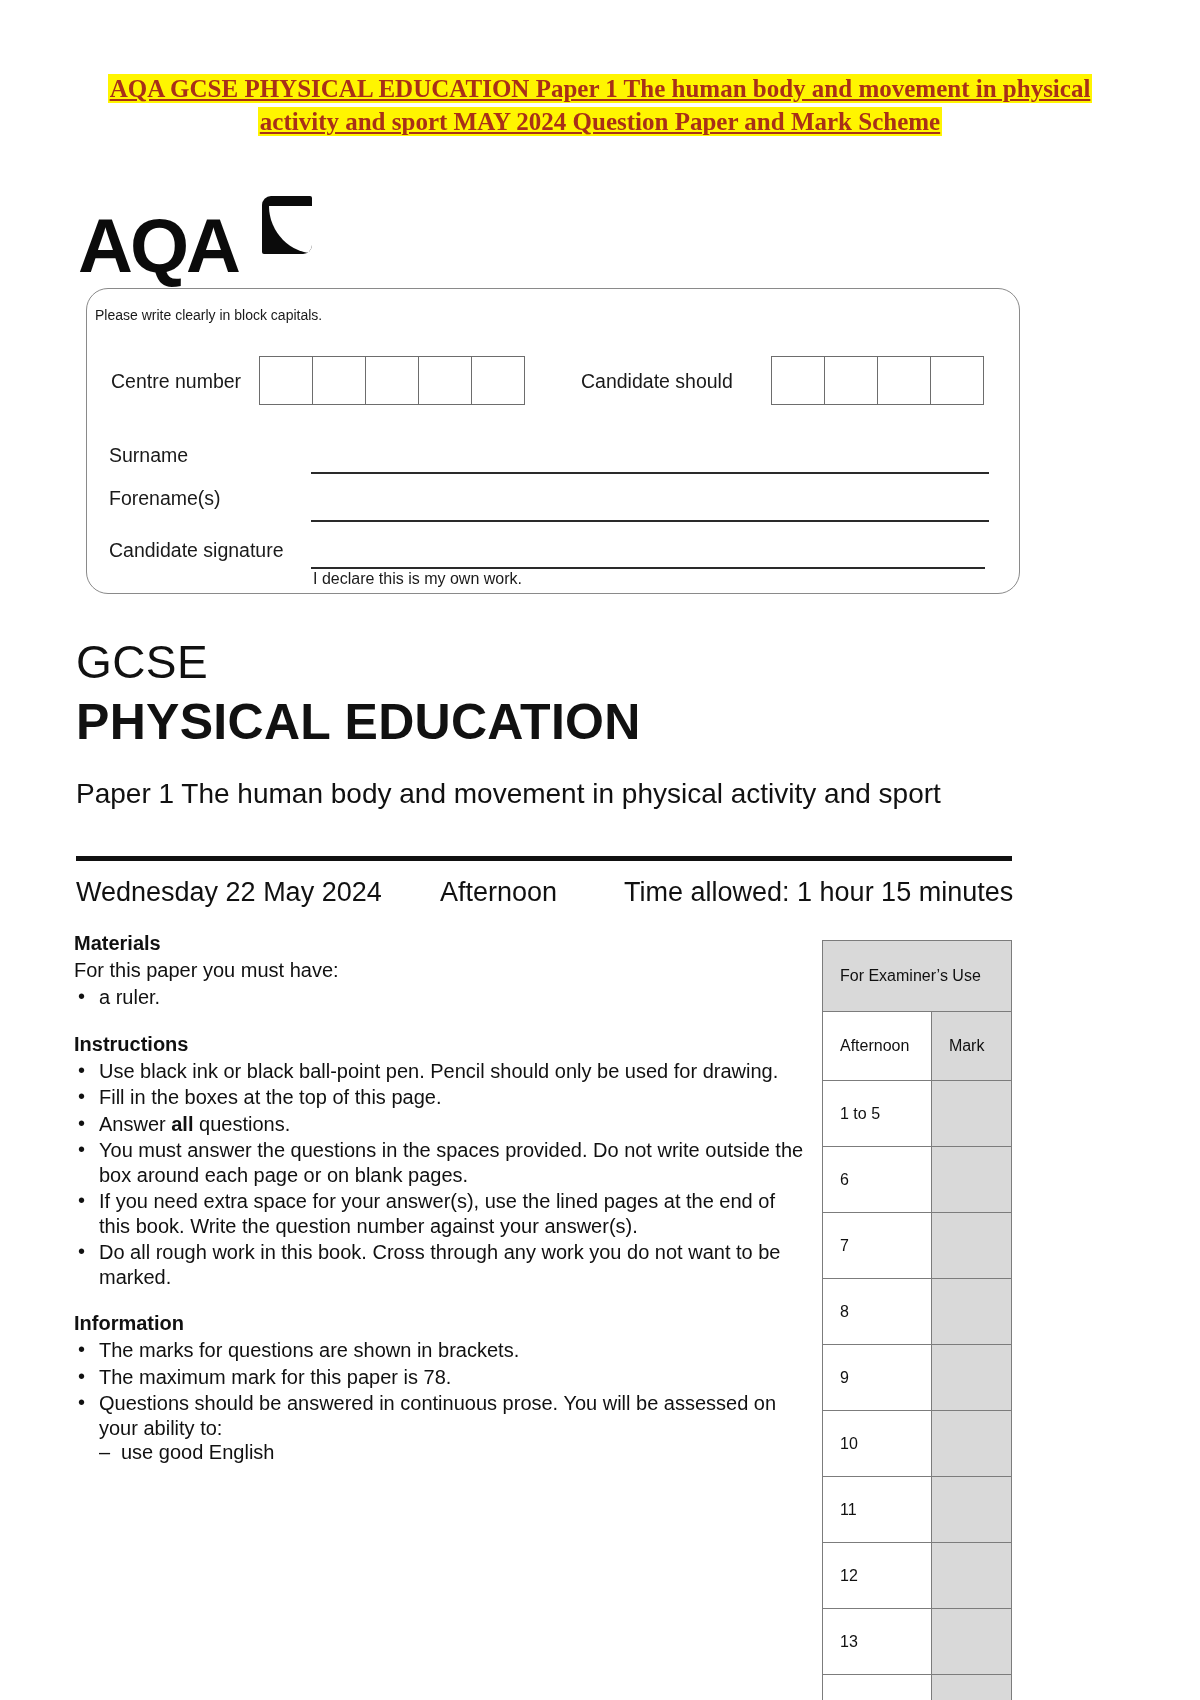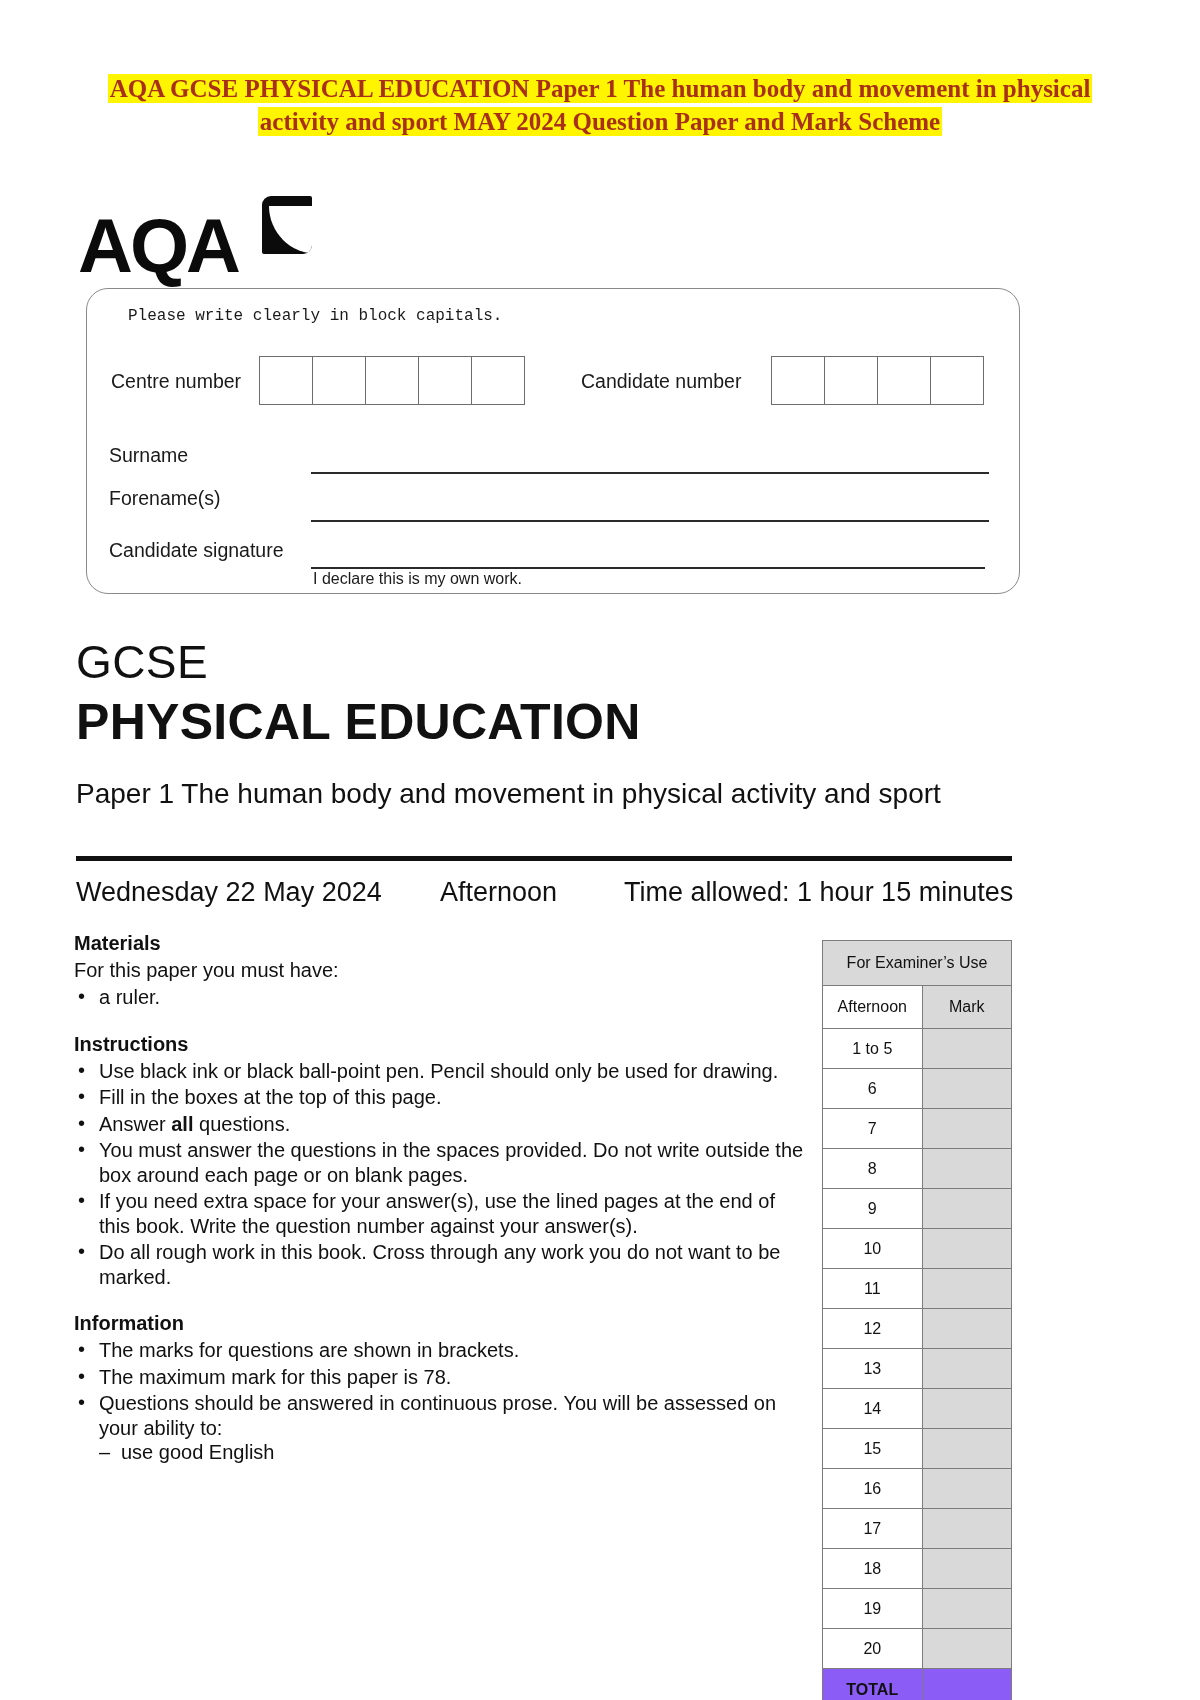--- a/index.html
+++ b/index.html
@@ -26,20 +26,21 @@
     font-family: "Liberation Serif", serif;
     font-weight: bold;
     font-size: 25px;
     line-height: 33px;
     color: #A83018;
   }
   .doc-title span.hl {
     background: #FFF500;
     padding: 1px 2px;
     box-decoration-break: clone;
+    text-decoration: underline;
     -webkit-box-decoration-break: clone;
   }
 
   
   .logo {
     position: absolute;
     left: 78px;
     top: 192px;
     width: 250px;
     height: 92px;
@@ -83,25 +84,24 @@
     top: 288px;
     width: 934px;
     height: 306px;
     border: 1.4px solid #8a8a8a;
     border-radius: 22px;
     box-sizing: border-box;
     background: #ffffff;
   }
   .cand-instr {
     position: absolute;
-    left: 41px;
+    left: 8px;
     top: 18px;
-    font-size: 16px;
+    font-size: 14px;
     color: #1a1a1a;
-    font-family: Liberation Mono, monospace;
   }
   .row-label {
     position: absolute;
     font-size: 19.5px;
     color: #1a1a1a;
   }
   .digit-grid {
     position: absolute;
     display: flex;
     border-left: 1.3px solid #6d6d6d;
@@ -241,22 +241,21 @@
     position: absolute;
     left: 822px;
     top: 940px;
     width: 190px;
     border-collapse: collapse;
     font-size: 16px;
     color: #111;
   }
   .exam-table td, .exam-table th {
     border: 1.3px solid #7c7c7c;
-    text-align: center;
-    padding: 4px;
+    padding: 17px;
     height: 31px;
     font-weight: normal;
   }
   .exam-table .hdr-span {
     background: #d9d9d9;
     height: 36px;
     font-size: 16px;
   }
   .exam-table .col-head {
     background: #ffffff;
@@ -295,21 +294,21 @@
 
   <div class="row-label" style="left:24px; top:81px;">Centre number</div>
   <div class="digit-grid" style="left:172px; top:67px;">
     <div class="digit-cell"></div>
     <div class="digit-cell"></div>
     <div class="digit-cell"></div>
     <div class="digit-cell"></div>
     <div class="digit-cell"></div>
   </div>
 
-  <div class="row-label" style="left:494px; top:81px;">Candidate number</div>
+  <div class="row-label" style="left:494px; top:81px;">Candidate should</div>
   <div class="digit-grid" style="left:684px; top:67px;">
     <div class="digit-cell"></div>
     <div class="digit-cell"></div>
     <div class="digit-cell"></div>
     <div class="digit-cell"></div>
   </div>
 
   <div class="row-label" style="left:22px; top:155px;">Surname</div>
   <div class="write-line" style="left:224px; top:183px; width:678px;"></div>
 

